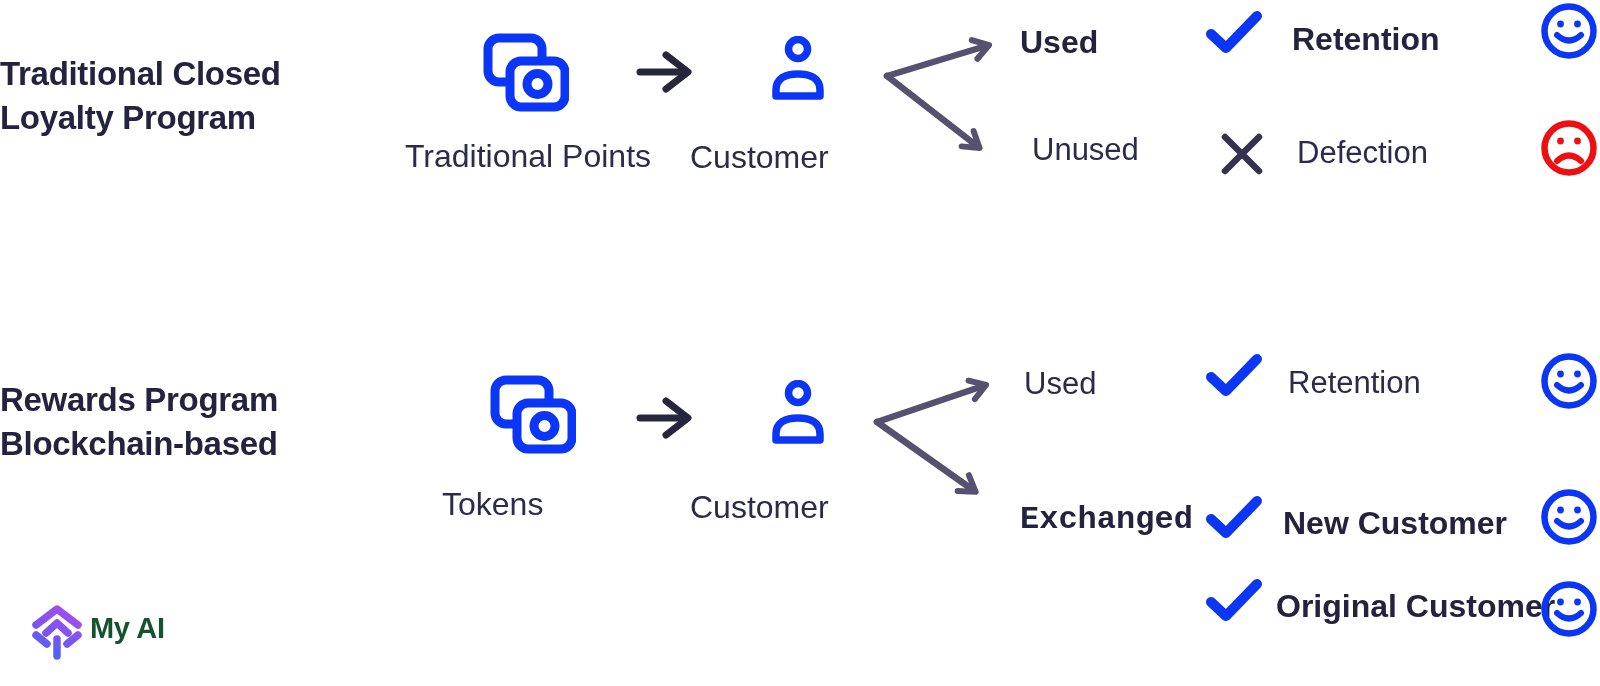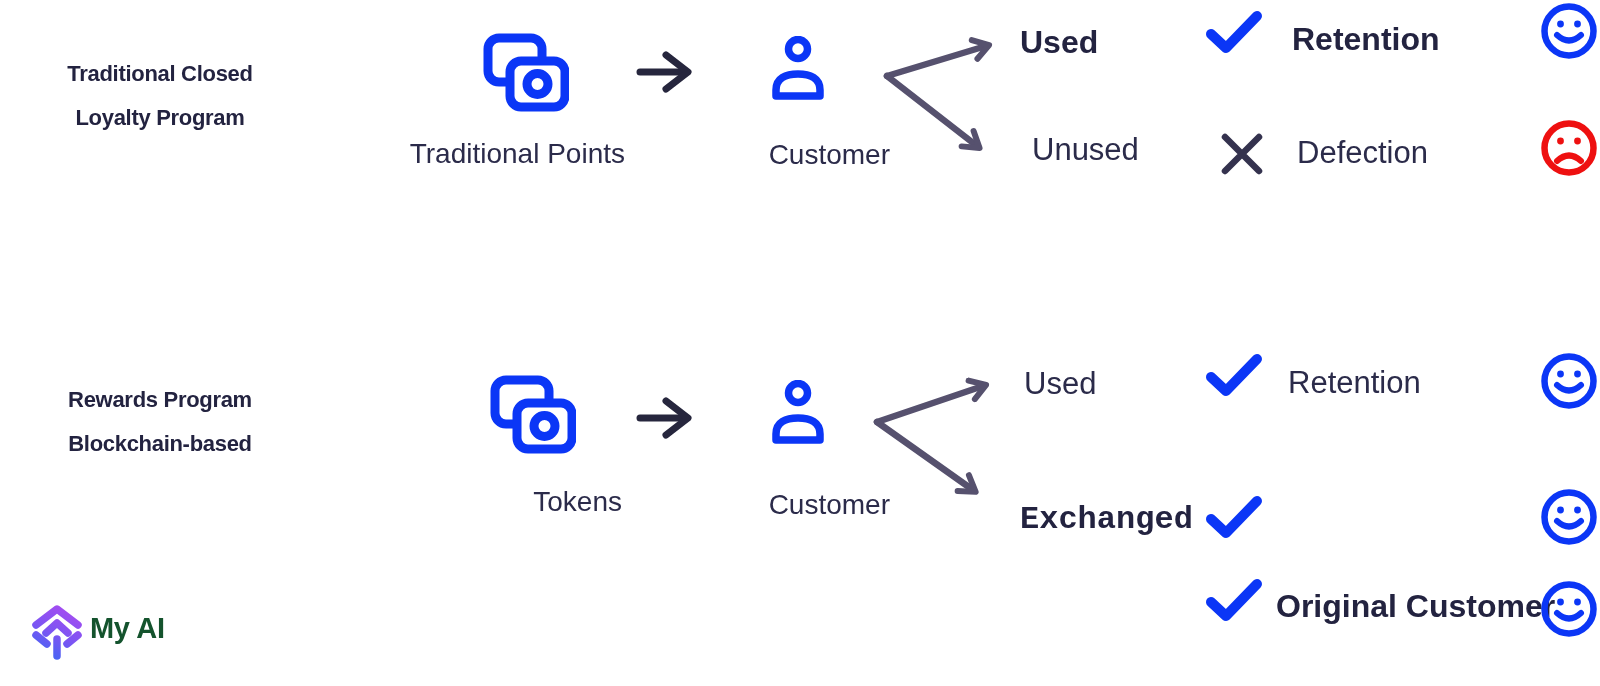--- a/index.html
+++ b/index.html
@@ -2,24 +2,24 @@
 <html><head>
 <meta charset="utf-8">
 <style>
   html,body{margin:0;padding:0;background:#ffffff;}
   .canvas{
     position:relative;width:1600px;height:686px;background:#ffffff;
     font-family:"Liberation Sans", sans-serif;overflow:hidden;
   }
   .abs{position:absolute;white-space:nowrap;}
   .title{
-    width:320px;text-align:center;font-size:22px;font-weight:700;
+    width:320px;font-size:33px;font-weight:700;
     line-height:44px;color:#232340;letter-spacing:-0.3px;
   }
-  .lbl{font-size:28px;font-weight:400;color:#2b2b4a;text-align:right;}
+  .lbl{font-size:32px;font-weight:400;color:#2b2b4a;text-align:left;}
   .branch-bold{font-size:32px;font-weight:700;color:#232340;}
   .branch-reg{font-size:31px;font-weight:400;color:#2b2b4a;}
   .logo-text{font-size:29px;font-weight:700;color:#14532d;letter-spacing:-0.3px;}
   svg{display:block;}
 </style>
 </head>
 <body>
 
 <div class="canvas">
 
@@ -125,20 +125,21 @@
     <circle cx="29" cy="29" r="24.5" fill="none" stroke="#0b36f6" stroke-width="6.5"></circle>
     <circle cx="20.5" cy="22" r="3.4" fill="#0b36f6"></circle>
     <circle cx="37.5" cy="22" r="3.4" fill="#0b36f6"></circle>
     <path d="M17 33 Q29 44 41 33" fill="none" stroke="#0b36f6" stroke-width="6" stroke-linecap="round"></path>
   </svg>
 
   <div class="abs branch-bold" style="left:1020px;top:501px;font-family:Liberation Mono, monospace;">Exchanged</div>
   <svg class="abs" style="left:1206px;top:495px;" width="56" height="44" viewBox="0 0 56 44">
     <path d="M5 24 L20 38 L51 6" fill="none" stroke="#0b36f6" stroke-width="10" stroke-linecap="round" stroke-linejoin="round"></path>
   </svg>
+  <div class="abs branch-bold" style="left:1283px;top:505px;">New Customer</div>
   <svg class="abs" style="left:1540px;top:488px;" width="58" height="58" viewBox="0 0 58 58">
     <circle cx="29" cy="29" r="24.5" fill="none" stroke="#0b36f6" stroke-width="6.5"></circle>
     <circle cx="20.5" cy="22" r="3.4" fill="#0b36f6"></circle>
     <circle cx="37.5" cy="22" r="3.4" fill="#0b36f6"></circle>
     <path d="M17 33 Q29 44 41 33" fill="none" stroke="#0b36f6" stroke-width="6" stroke-linecap="round"></path>
   </svg>
 
   <svg class="abs" style="left:1206px;top:578px;" width="56" height="44" viewBox="0 0 56 44">
     <path d="M5 24 L20 38 L51 6" fill="none" stroke="#0b36f6" stroke-width="10" stroke-linecap="round" stroke-linejoin="round"></path>
   </svg>

